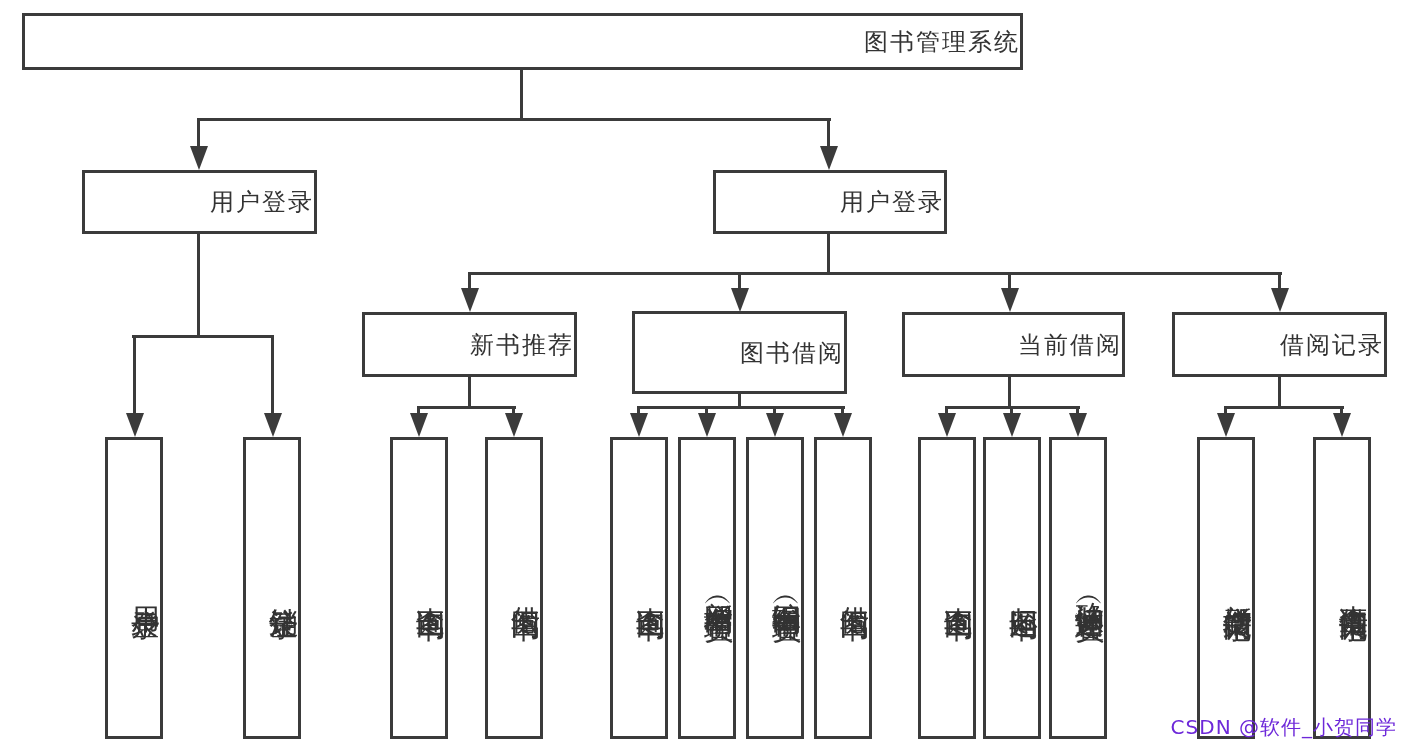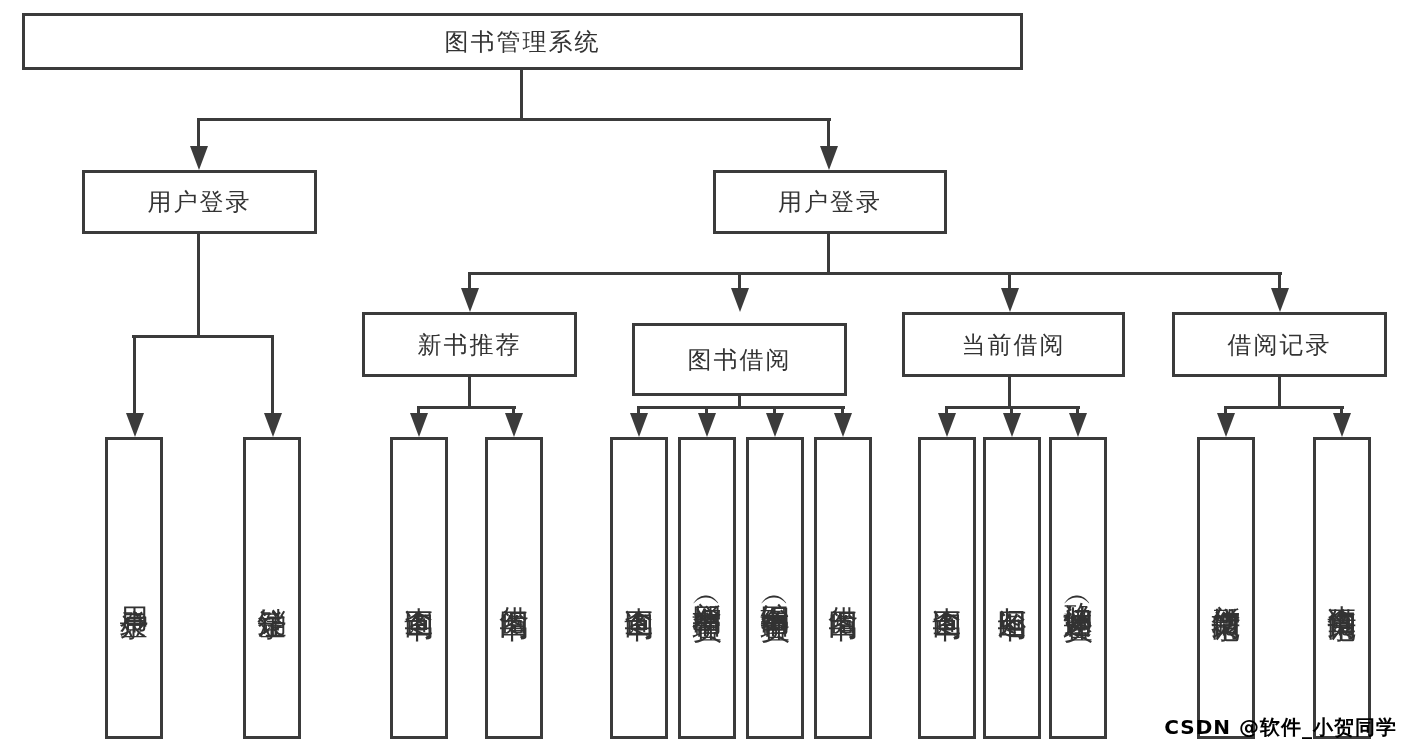--- a/index.html
+++ b/index.html
@@ -3,38 +3,38 @@
 <meta charset="utf-8">
 <style>
   html,body{margin:0;padding:0;background:#ffffff;}
   .canvas{
     position:relative;width:1405px;height:747px;background:#ffffff;overflow:hidden;
     font-family:"DejaVu Sans","Liberation Sans",sans-serif;
   }
   .box{
     position:absolute;box-sizing:border-box;background:#ffffff;
     border:3px solid #3b3b3b;color:#333333;
-    display:flex;align-items:center;justify-content:center;
+    display:flex;align-items:center;justify-content:flex-end;
     z-index:2;
   }
   .box.h span{font-size:24px;letter-spacing:2px;white-space:nowrap;}
   .box.v span{
     writing-mode:vertical-rl;font-size:29px;line-height:1;
     letter-spacing:2px;white-space:nowrap;
   }
   .line{position:absolute;background:#3b3b3b;z-index:1;}
   .arrow{position:absolute;width:3px;background:#3b3b3b;z-index:1;}
   .arrow::after{
     content:"";position:absolute;left:-7px;bottom:-24px;width:0;height:0;
     border-left:9px solid transparent;border-right:9px solid transparent;
     border-top:24px solid #3b3b3b;
   }
   .watermark{
     position:absolute;top:714px;right:8px;z-index:6;
-    font-size:20px;letter-spacing:1px;color:#000000;white-space:nowrap;font-weight:bold;
+    font-size:20px;letter-spacing:1px;color:#6d28d9;white-space:nowrap;
   }
 </style>
 </head>
 <body>
 
 <div class="canvas">
 
   <div class="box h" style="left:22px;top:13px;width:1001px;height:57px">
     <span>图书管理系统</span>
   </div>
@@ -42,21 +42,21 @@
   <div class="box h" style="left:82px;top:170px;width:235px;height:64px">
     <span>用户登录</span>
   </div>
   <div class="box h" style="left:713px;top:170px;width:234px;height:64px">
     <span>用户登录</span>
   </div>
 
   <div class="box h" style="left:362px;top:312px;width:215px;height:65px">
     <span>新书推荐</span>
   </div>
-  <div class="box h" style="left:632px;top:323px;width:215px;height:73px">
+  <div class="box h" style="left:632px;top:311px;width:215px;height:83px">
     <span>图书借阅</span>
   </div>
   <div class="box h" style="left:902px;top:312px;width:223px;height:65px">
     <span>当前借阅</span>
   </div>
   <div class="box h" style="left:1172px;top:312px;width:215px;height:65px">
     <span>借阅记录</span>
   </div>
 
   <div class="box v" style="left:105px;top:437px;width:58px;height:302px">

